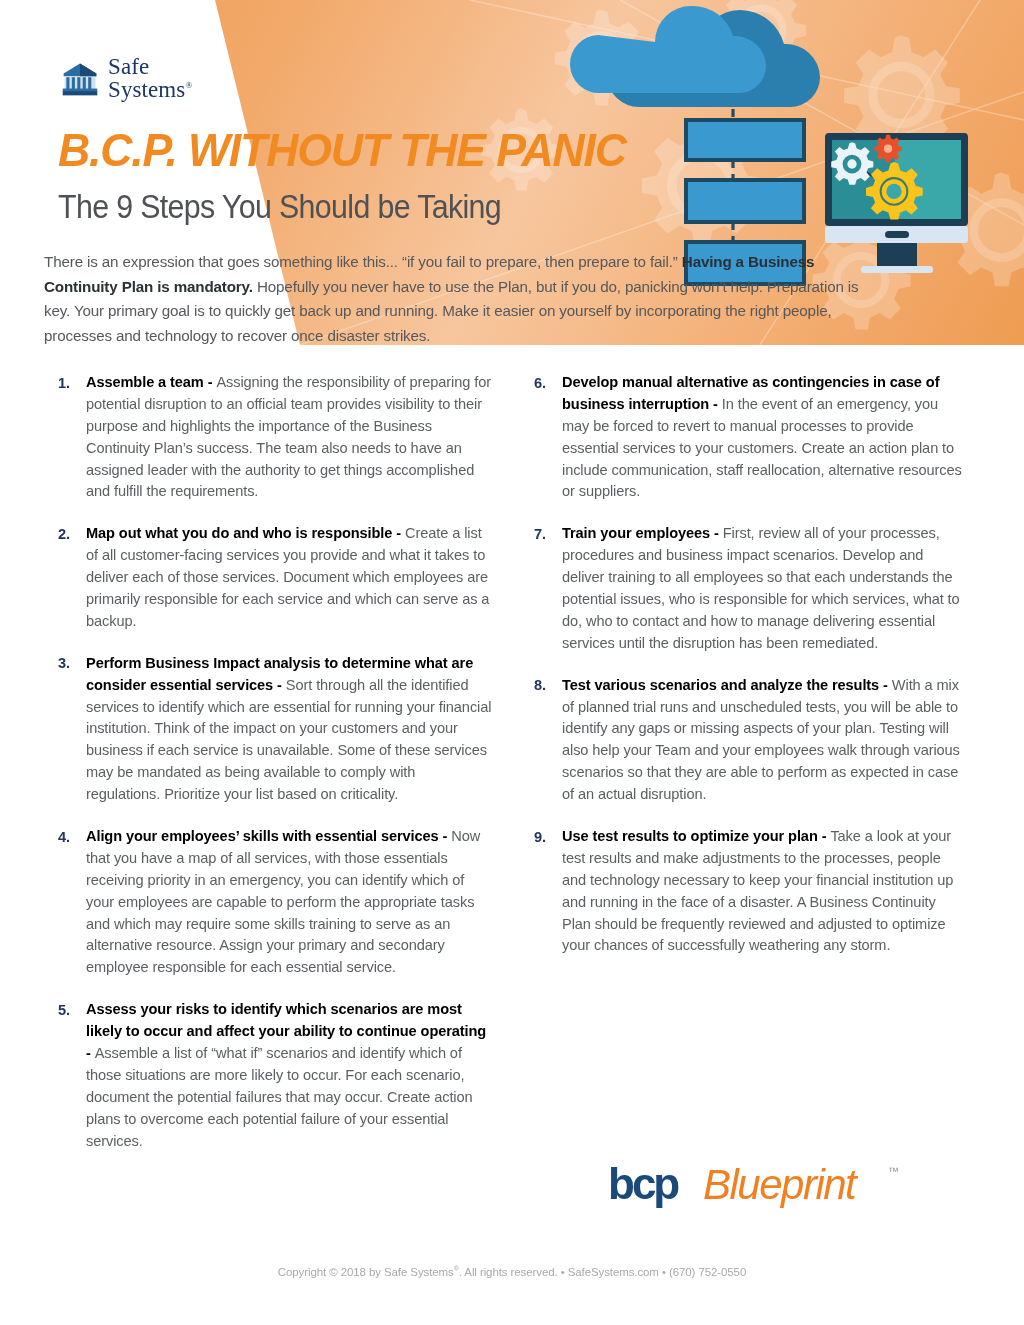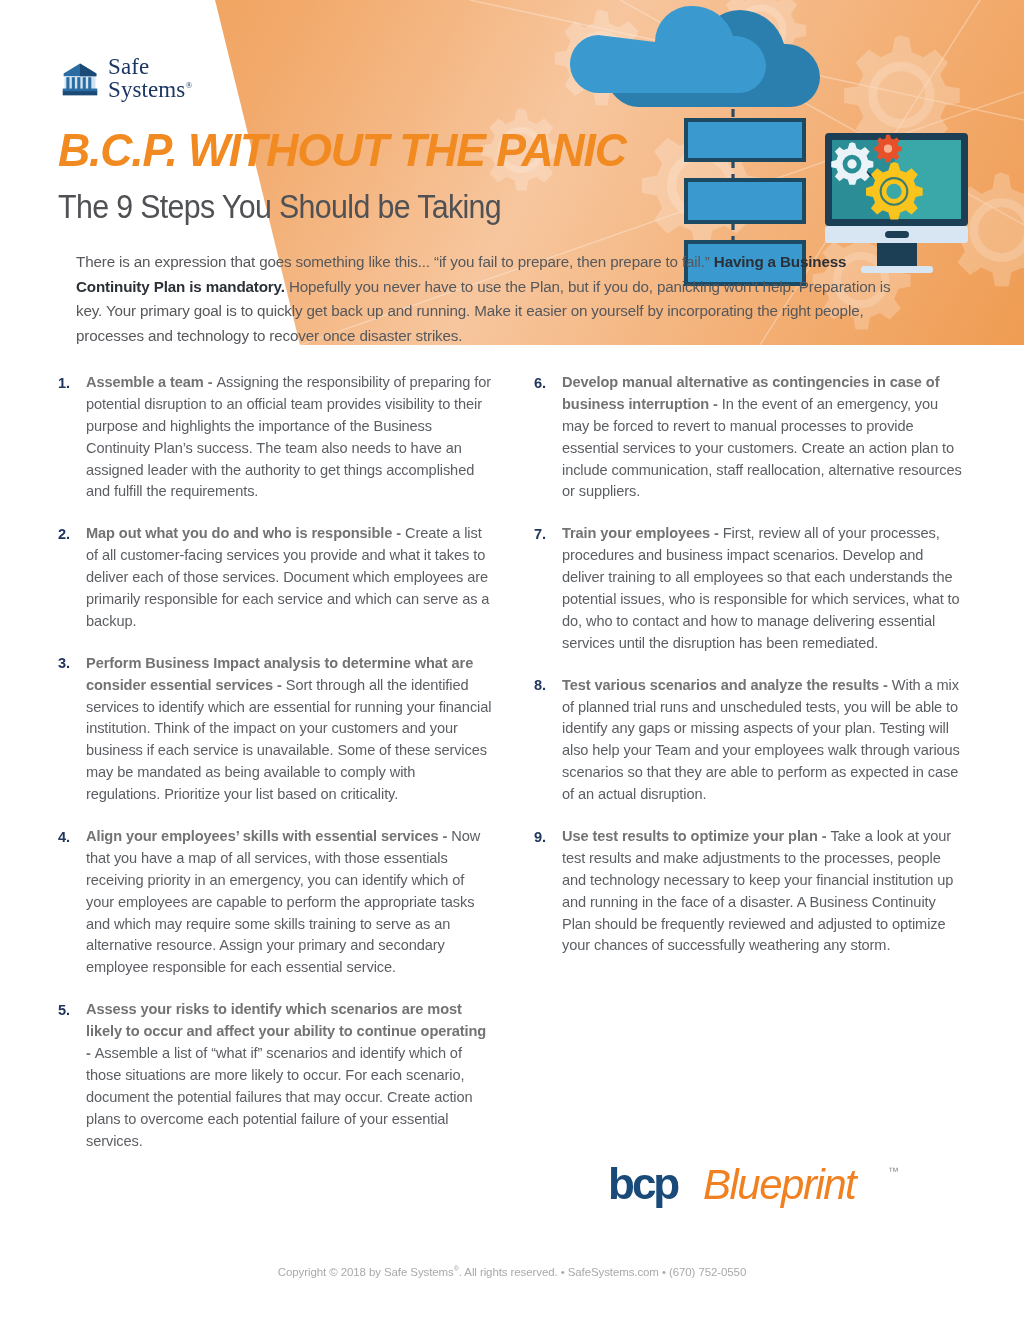--- a/index.html
+++ b/index.html
@@ -92,21 +92,21 @@
     color: #4f5155;
     letter-spacing: -.7px;
     transform: scaleX(0.92);
     transform-origin: left center;
     white-space: nowrap;
   }
 
   
   .intro {
     position: absolute;
-    left: 76px; top: 250px;
+    left: 44px; top: 250px;
     width: 830px;
     font-size: 15.2px;
     line-height: 1.62;
     color: #56585c;
     letter-spacing: -.15px;
   }
   .intro b { color: #2b2f36; font-weight: bold; }
 
   
   .cols {
@@ -132,21 +132,21 @@
     padding-top: .5px;
   }
   .step-body {
     flex: 1;
     font-size: 14.6px;
     line-height: 1.5;
     color: #5b5e63;
     letter-spacing: -.1px;
   }
   .step-body b {
-    color: #737373;
+    color: #000000;
     font-weight: bold;
     text-align: right;
   }
 
   
   .cta {
     position: absolute;
     left: 530px; top: 1063px;
     width: 450px;
     text-align: center;

